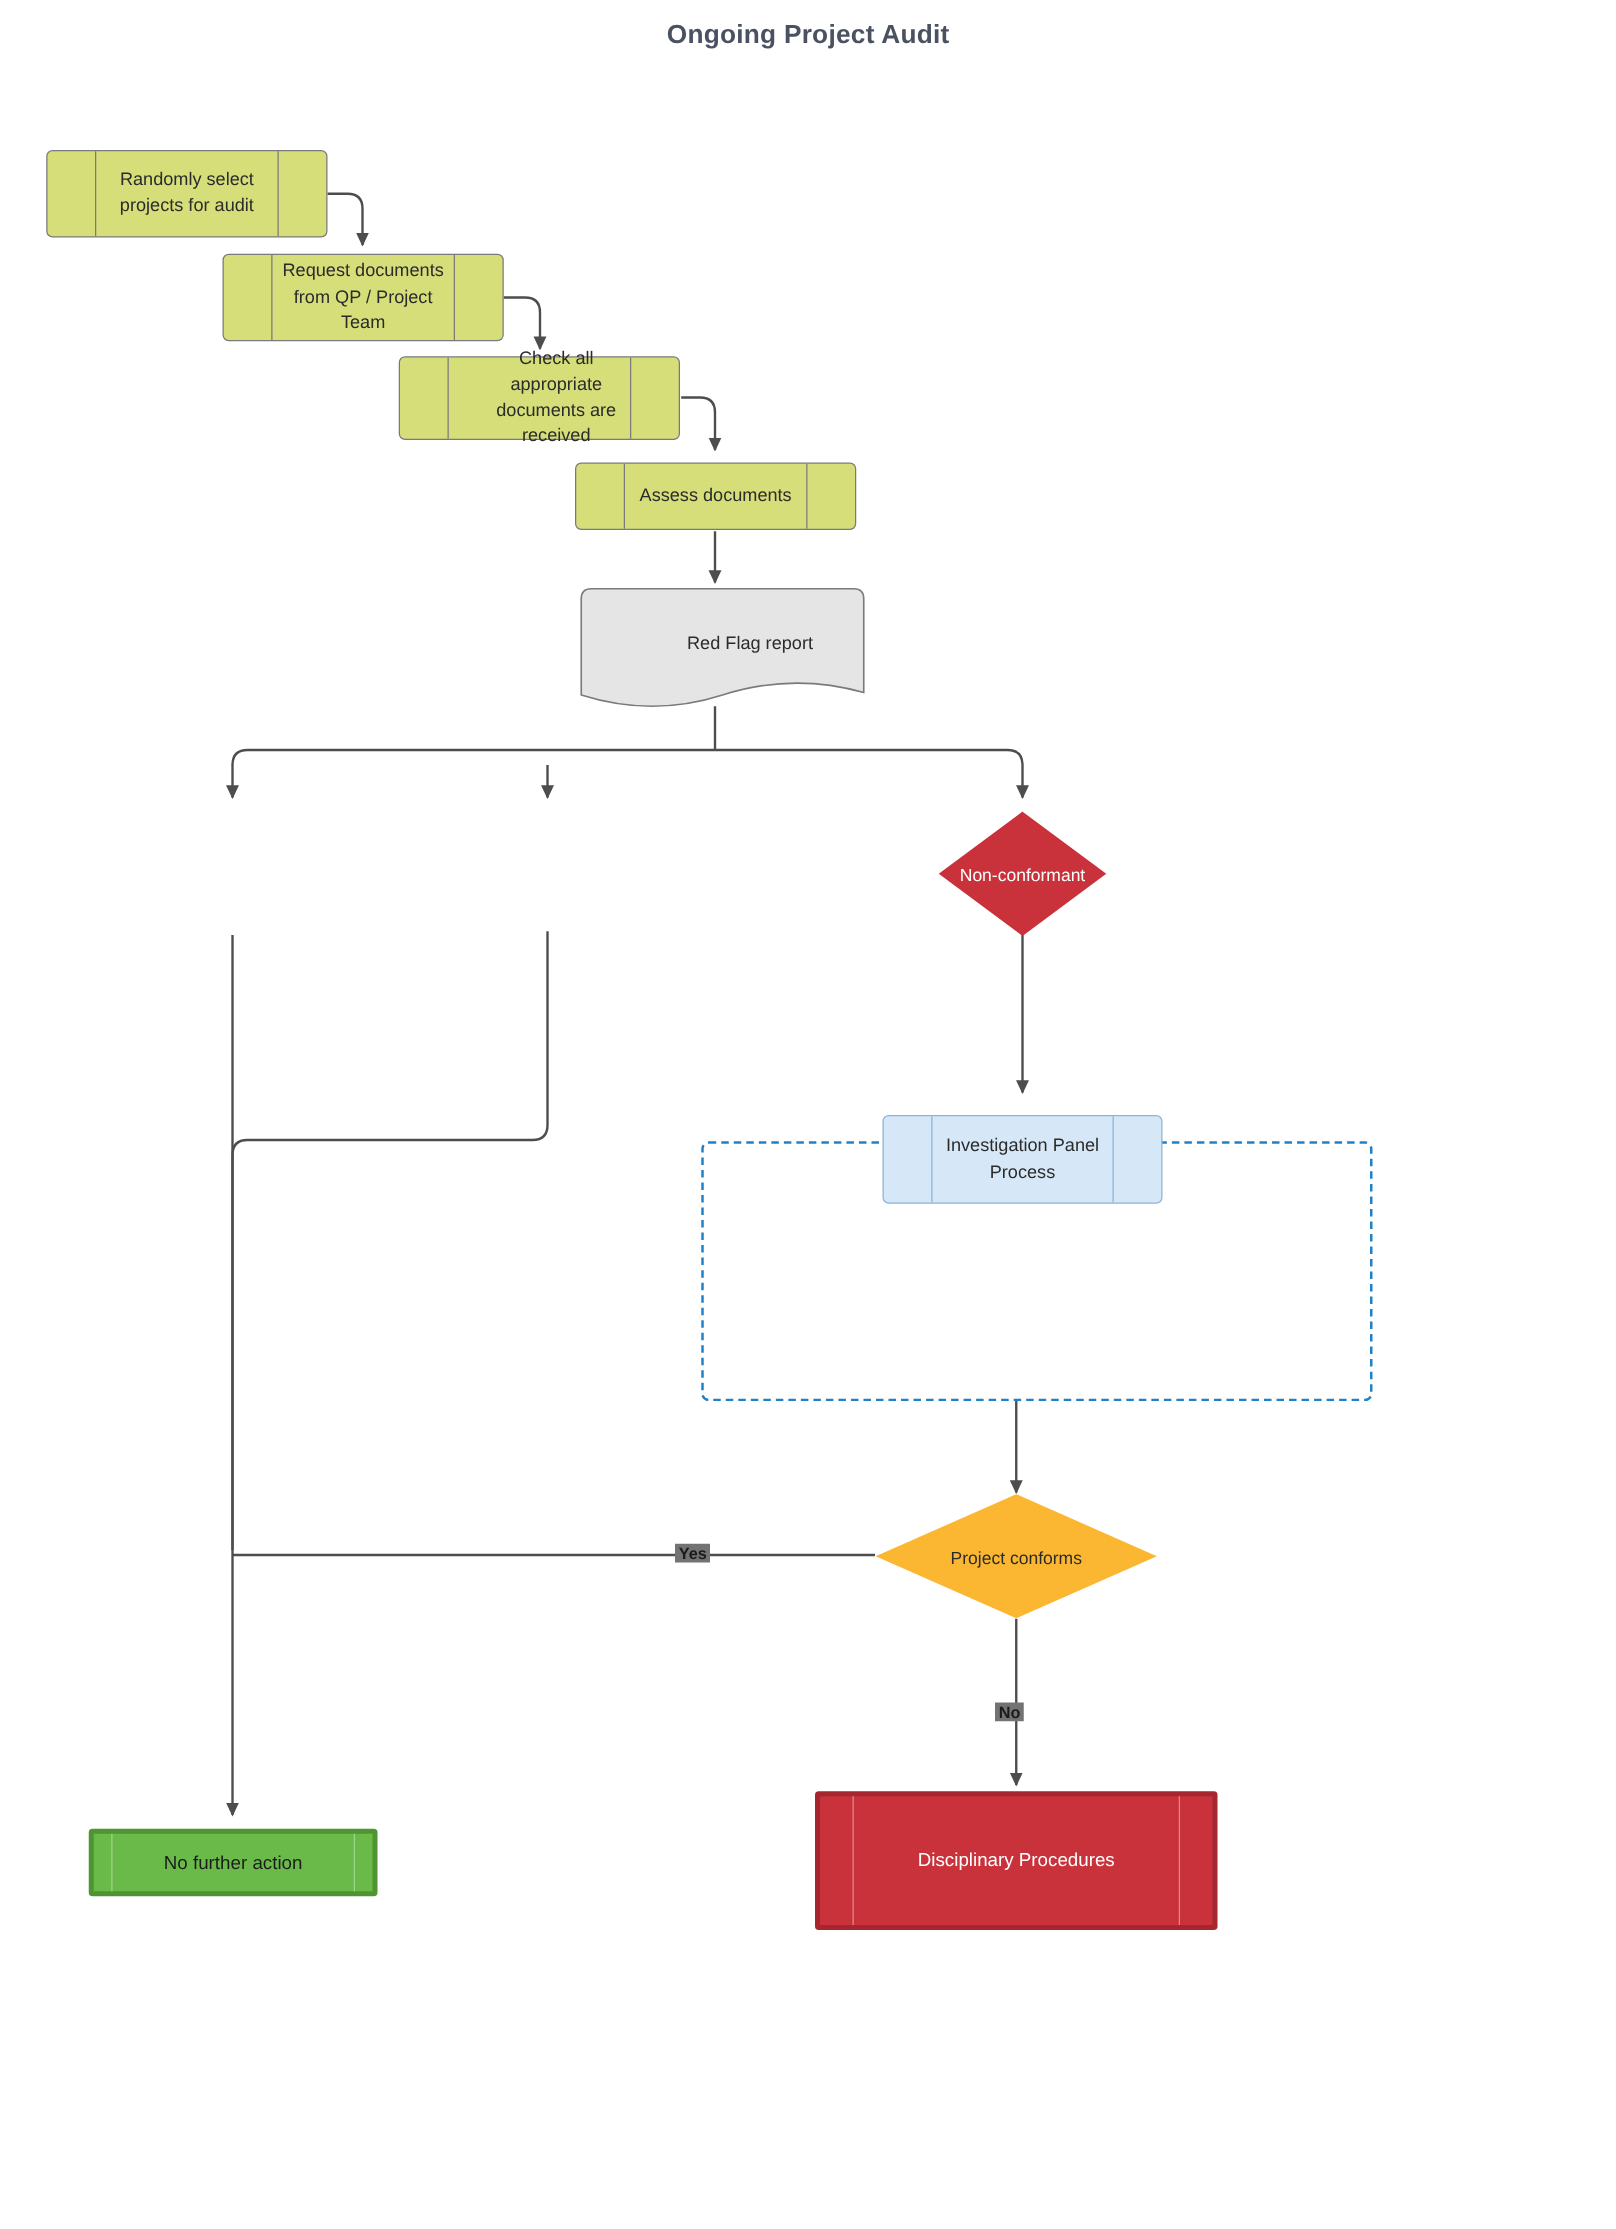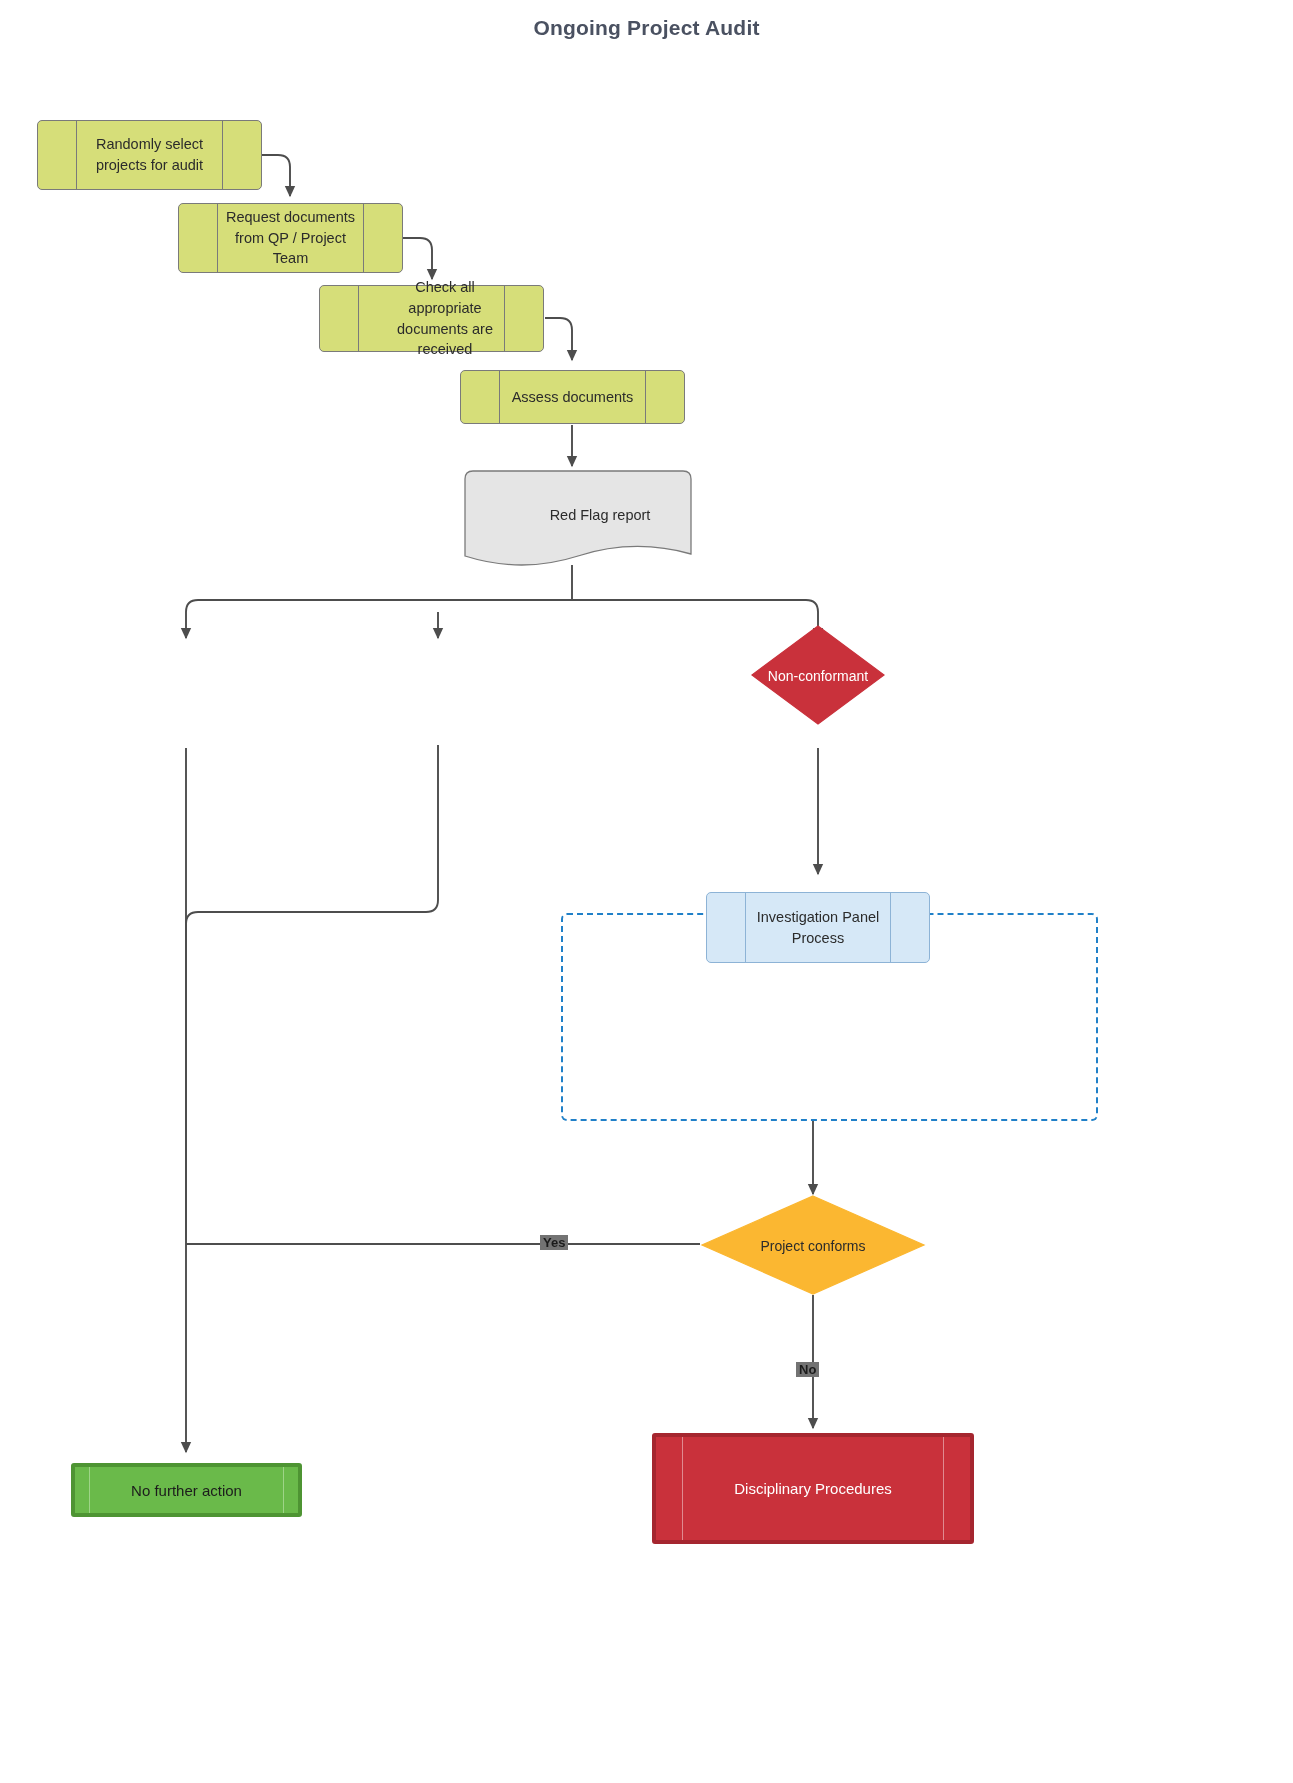--- a/index.html
+++ b/index.html
@@ -237,21 +237,21 @@
   <div class="docshape" style="left:448px; top:470px; width:272px; height:102px;margin-left:16px;">
     <svg width="228" height="102" viewBox="0 0 228 102" xmlns="http://www.w3.org/2000/svg">
       <path d="M 1 9 Q 1 1 9 1 L 219 1 Q 227 1 227 9 L 227 84
                Q 170 68 114 86 Q 58 104 1 86 Z" fill="#e5e5e5" stroke="#7a7a7a" stroke-width="1.3"></path>
     </svg>
     <div class="label" style="top:37px;">Red Flag report</div>
   </div>
 
 
 
-  <div class="diamond inverse" style="left:750px; top:624px; width:136px; height:102px;">
+  <div class="diamond inverse" style="left:750px; top:648px; width:136px; height:102px;">
     <svg width="136" height="102" viewBox="0 0 136 102" xmlns="http://www.w3.org/2000/svg">
       <path d="M 68 2 L 134 51 L 68 100 L 2 51 Z" fill="#c9313b" stroke="#c9313b" stroke-width="1.2"></path>
     </svg>
     <div class="dlabel" style="top:43px;">Non-conformant</div>
   </div>
 
   <div class="diamond" style="left:700px; top:1194px; width:226px; height:102px;">
     <svg width="226" height="102" viewBox="0 0 226 102" xmlns="http://www.w3.org/2000/svg">
       <path d="M 113 2 L 224 51 L 113 100 L 2 51 Z" fill="#fbb731" stroke="#fbb731" stroke-width="1.2"></path>
     </svg>

